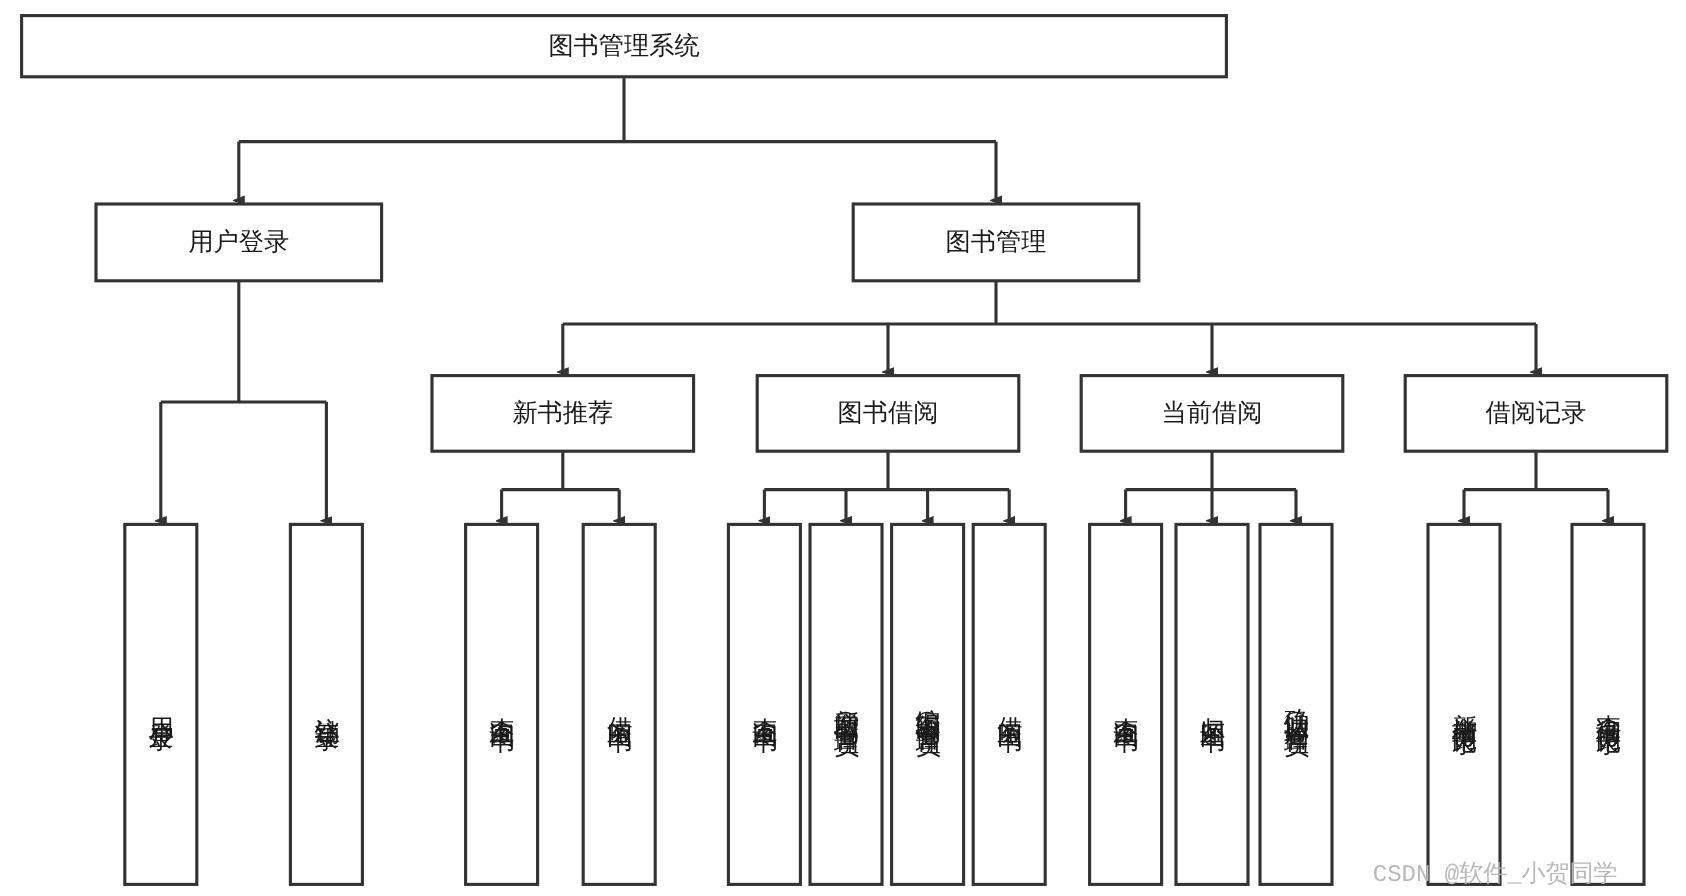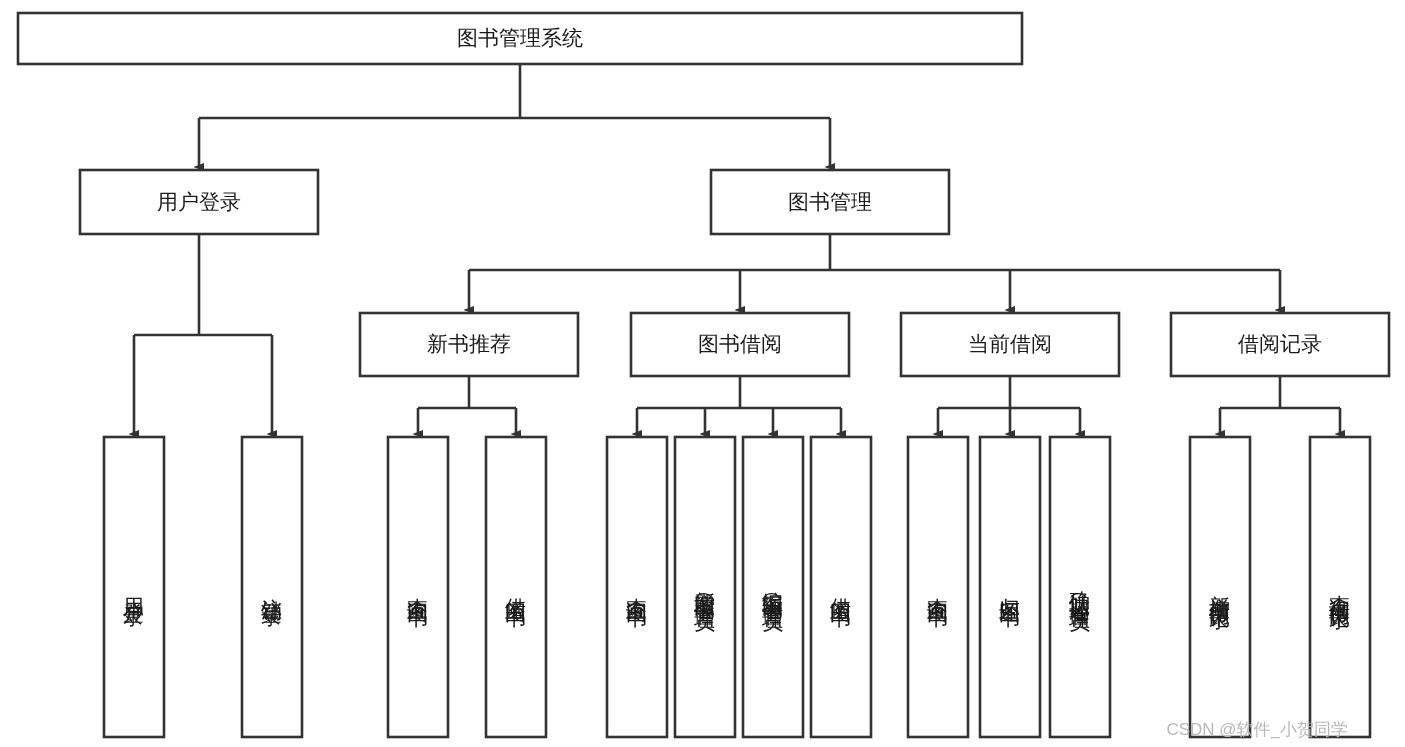--- a/index.html
+++ b/index.html
@@ -70,22 +70,22 @@
     font-size: 21px;
     line-height: 1;
     color: #1a1a1a;
     letter-spacing: 3px;
     white-space: nowrap;
   }
   .watermark {
     position: absolute;
     right: 8px;
     bottom: 6px;
-    font-family: Liberation Sans, sans-serif;
-    font-size: 17px;
+    font-family: Liberation Mono, monospace;
+    font-size: 20px;
     color: #b8b8b8;
     white-space: nowrap;
     pointer-events: none;
   }
 </style>
 </head>
 <body>
 
 <div id="diagram-root">
 

